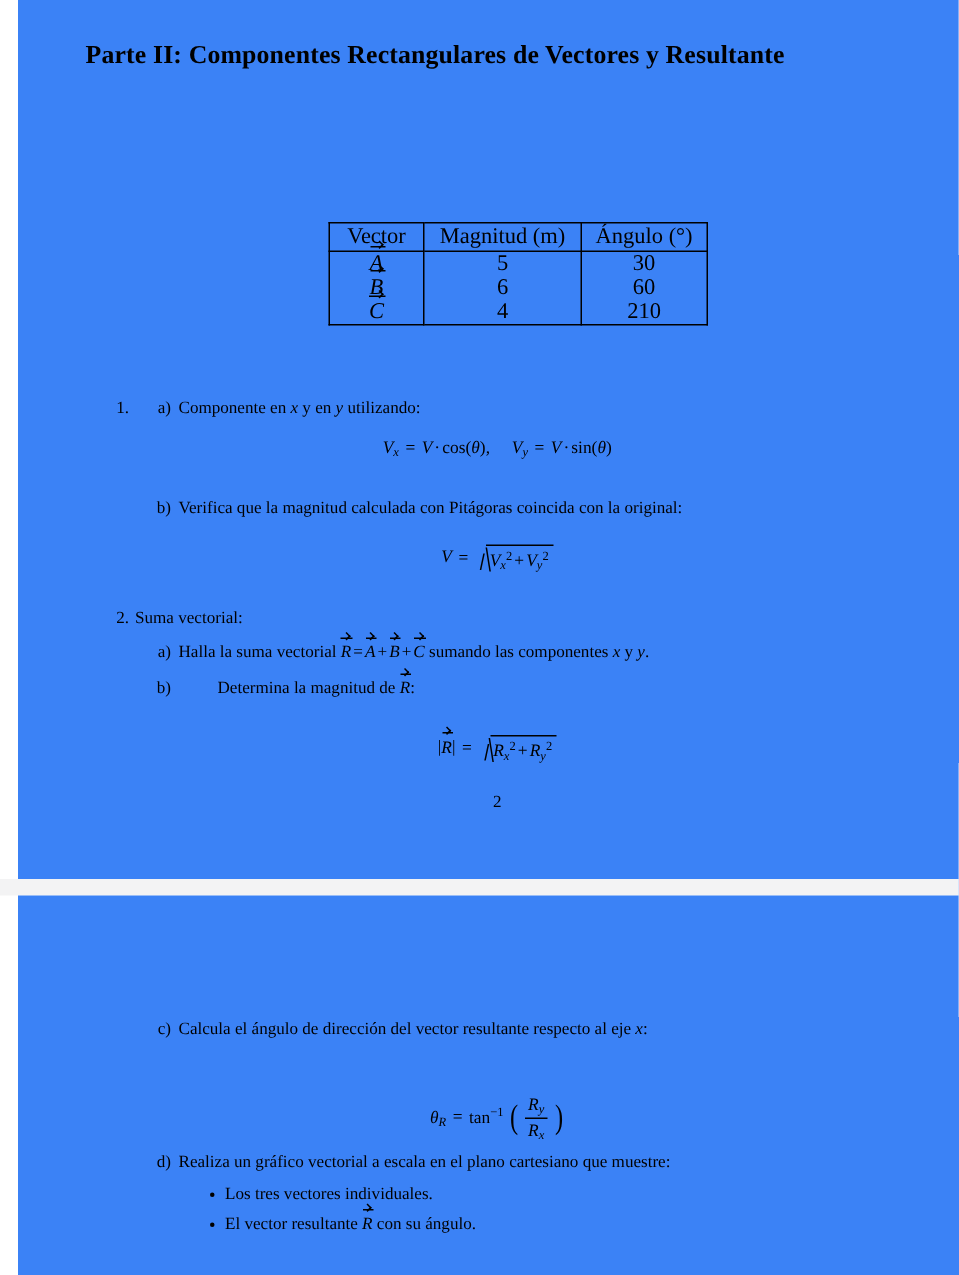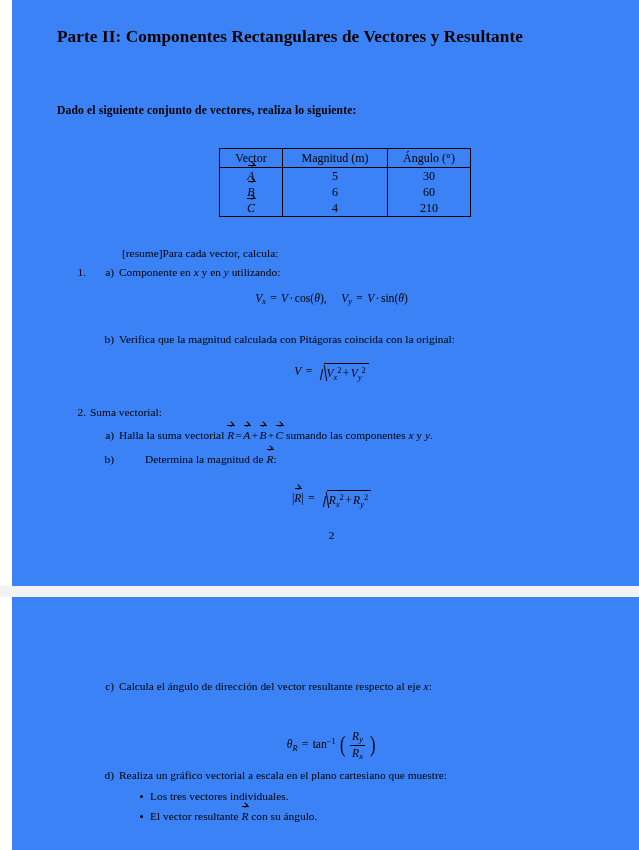--- a/index.html
+++ b/index.html
@@ -50,21 +50,21 @@
     font-weight: bold;
     letter-spacing: 0.15px;
   }
 
   
   .vtable {
     position: absolute;
     left: 207px;
     top: 148px;
     border-collapse: collapse;
-    font-size: 12px;
+    font-size: 15px;
   }
   .vtable td, .vtable th {
     font-weight: normal;
     text-align: center;
     padding: 1px 9px;
     line-height: 14.2px;
     border-left: 0.8px solid #000;
     border-right: 0.8px solid #000;
   }
   .vtable thead th {
@@ -182,21 +182,20 @@
     border-radius: 50%;
   }
 </style>
 </head>
 <body>
 
 <div class="page" id="page-1">
 
   <div class="title">Parte II: Componentes Rectangulares de Vectores y Resultante</div>
 
-  <div class="intro">Dado el siguiente conjunto de vectores, realiza lo siguiente:</div>
 
   <table class="vtable">
     <thead>
       <tr>
         <th class="col-v">Vector</th>
         <th class="col-m">Magnitud (m)</th>
         <th class="col-a">Ángulo (°)</th>
       </tr>
     </thead>
     <tbody>
@@ -211,21 +210,20 @@
         <td>60</td>
       </tr>
       <tr>
         <td><span class="vecw">C</span></td>
         <td>4</td>
         <td>210</td>
       </tr>
     </tbody>
   </table>
 
-  <div class="blk resume-line">[resume]Para cada vector, calcula:</div>
 
   <div class="li-row" style="top:265px; left:0;">
     <span class="num" style="left:58px;">1.</span>
     <span class="alpha" style="left:86px;">a)</span>
     <span class="txt" style="left:107px;"><span>Componente en </span><span class="mi">x</span><span> y en </span><span class="mi">y</span><span> utilizando:</span></span>
   </div>
 
   <div class="formula" style="top:292px;">
     <span class="mi">V</span><span class="sub">x</span>
     <span class="op">=</span>

